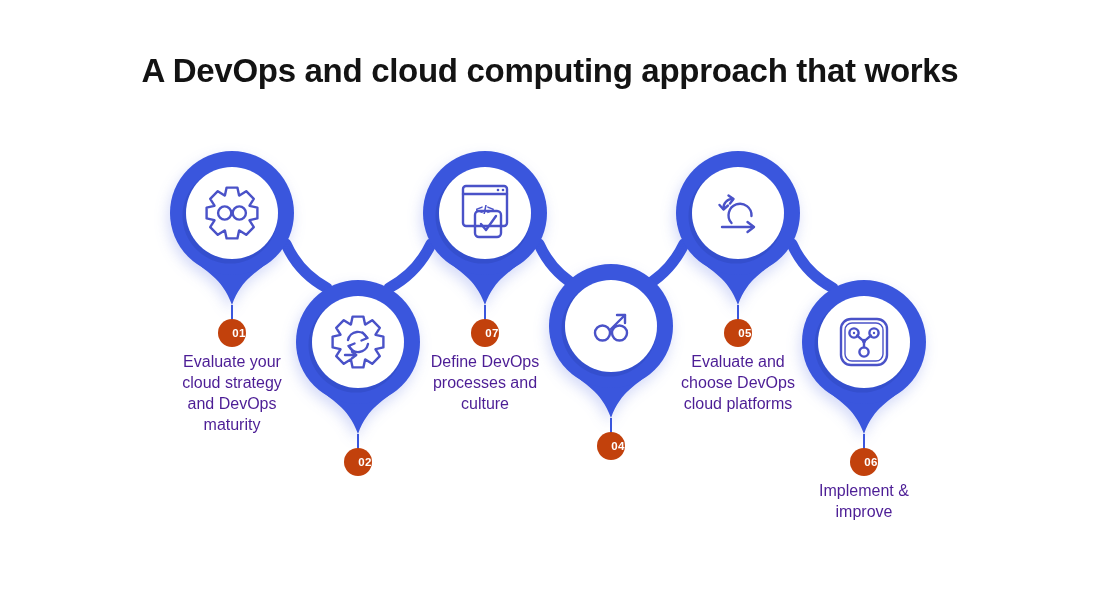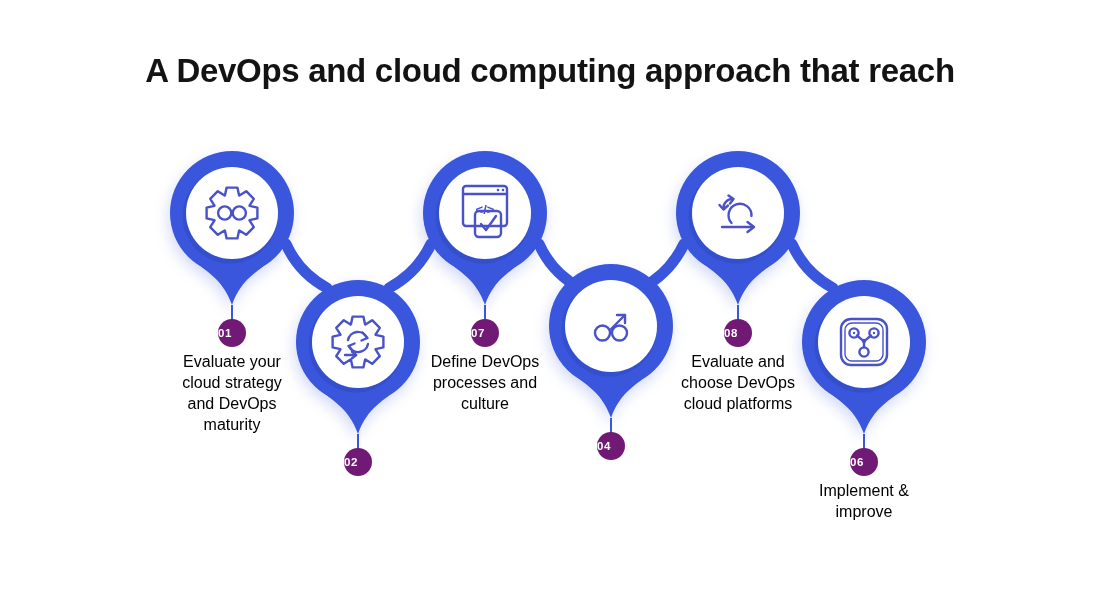--- a/index.html
+++ b/index.html
@@ -12,37 +12,37 @@
     position:absolute;left:0;right:0;top:52px;
     text-align:center;font-size:33px;font-weight:bold;color:#131313;
     letter-spacing:-0.3px;
   }
   .connectors{position:absolute;left:0;top:0;z-index:0;}
   .pin{position:absolute;width:140px;height:320px;z-index:1;}
   .marker{position:absolute;left:0;top:0;filter:drop-shadow(-2px 6px 7px rgba(59,86,221,0.22));}
   .stem{position:absolute;left:69px;top:162px;width:2px;height:15px;background:#3a56dd;}
   .badge{
     position:absolute;left:56px;top:176px;width:28px;height:28px;border-radius:50%;
-    background:#701a75;color:#ffffff;font-size:11.5px;font-weight:bold;
-    line-height:28px;text-align:left;letter-spacing:0.5px;
+    background:#c2410c;color:#ffffff;font-size:11.5px;font-weight:bold;
+    line-height:28px;text-align:right;letter-spacing:0.5px;
   }
   .label{
     position:absolute;left:50%;top:208px;transform:translateX(-50%);
     width:300px;text-align:center;font-size:16px;line-height:21px;
-    color:#000000;white-space:pre-line;
+    color:#4c1d95;white-space:pre-line;
   }
   .ic{stroke:#4a52c8;fill:none;stroke-width:2.4;stroke-linecap:round;stroke-linejoin:round;}
   .ic-thin{stroke:#4a52c8;fill:none;stroke-width:1.4;}
   .ic-fill{fill:#4a52c8;stroke:none;}
   .ic-text{fill:#4a52c8;font-size:13px;font-weight:bold;font-family:"Liberation Sans",sans-serif;}
 </style>
 </head>
 <body>
 
-<div class="title">A DevOps and cloud computing approach that reach</div>
+<div class="title">A DevOps and cloud computing approach that works</div>
 
 <svg class="connectors" width="1100" height="600">
   <g fill="none" stroke="#3a56dd" stroke-width="11" stroke-linecap="round">
     <path d="M 286,244 Q 299,273 327,288"></path>
     <path d="M 389,288 Q 417,273 431,244"></path>
     <path d="M 539,244 Q 552,273 580,288"></path>
     <path d="M 642,288 Q 670,273 684,244"></path>
     <path d="M 792,244 Q 805,273 833,288"></path>
   </g>
 </svg>
@@ -136,21 +136,21 @@
     <g>
       <path class="ic" d="M -6.5,10 A 11.5,11.5 0 1 1 13.5,3"></path>
       <path class="ic" d="M -5,-14 A 9,9 0 0 0 -14.5,-4"></path>
       <path class="ic" d="M -18.5,-8 L -14.5,-3.5 L -10,-7.5"></path>
       <path class="ic" d="M -9.5,-17.5 L -4.5,-14 L -8,-9.5"></path>
       <line class="ic" x1="-16" y1="14" x2="15.5" y2="14"></line>
       <path class="ic" d="M 9.5,9 L 16,14 L 9.5,19"></path>
     </g>
   </svg>
   <div class="stem"></div>
-  <div class="badge">08</div>
+  <div class="badge">05</div>
   <div class="label">Evaluate and
 choose DevOps
 cloud platforms</div>
 </div>
 
 <div class="pin" style="left:794px;top:272px;">
   <svg class="marker" width="140" height="165" viewBox="-70 -70 140 165">
     <path d="M -44,42 C -26,60 -10,64 0,92 C 10,64 26,60 44,42 Z" fill="#3a56dd"></path>
     <circle r="62" fill="#3a56dd"></circle>
     <circle cx="-2" cy="3" r="47.5" fill="rgba(26,46,130,0.16)"></circle>

